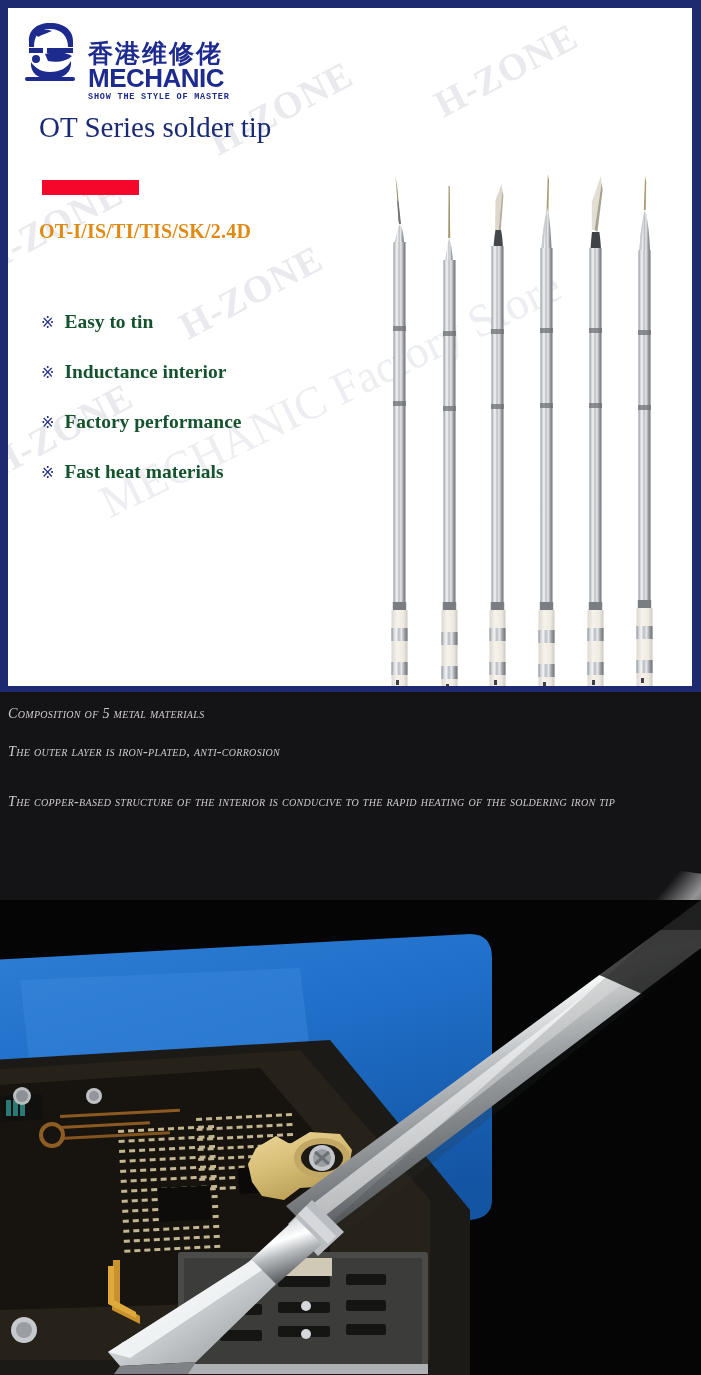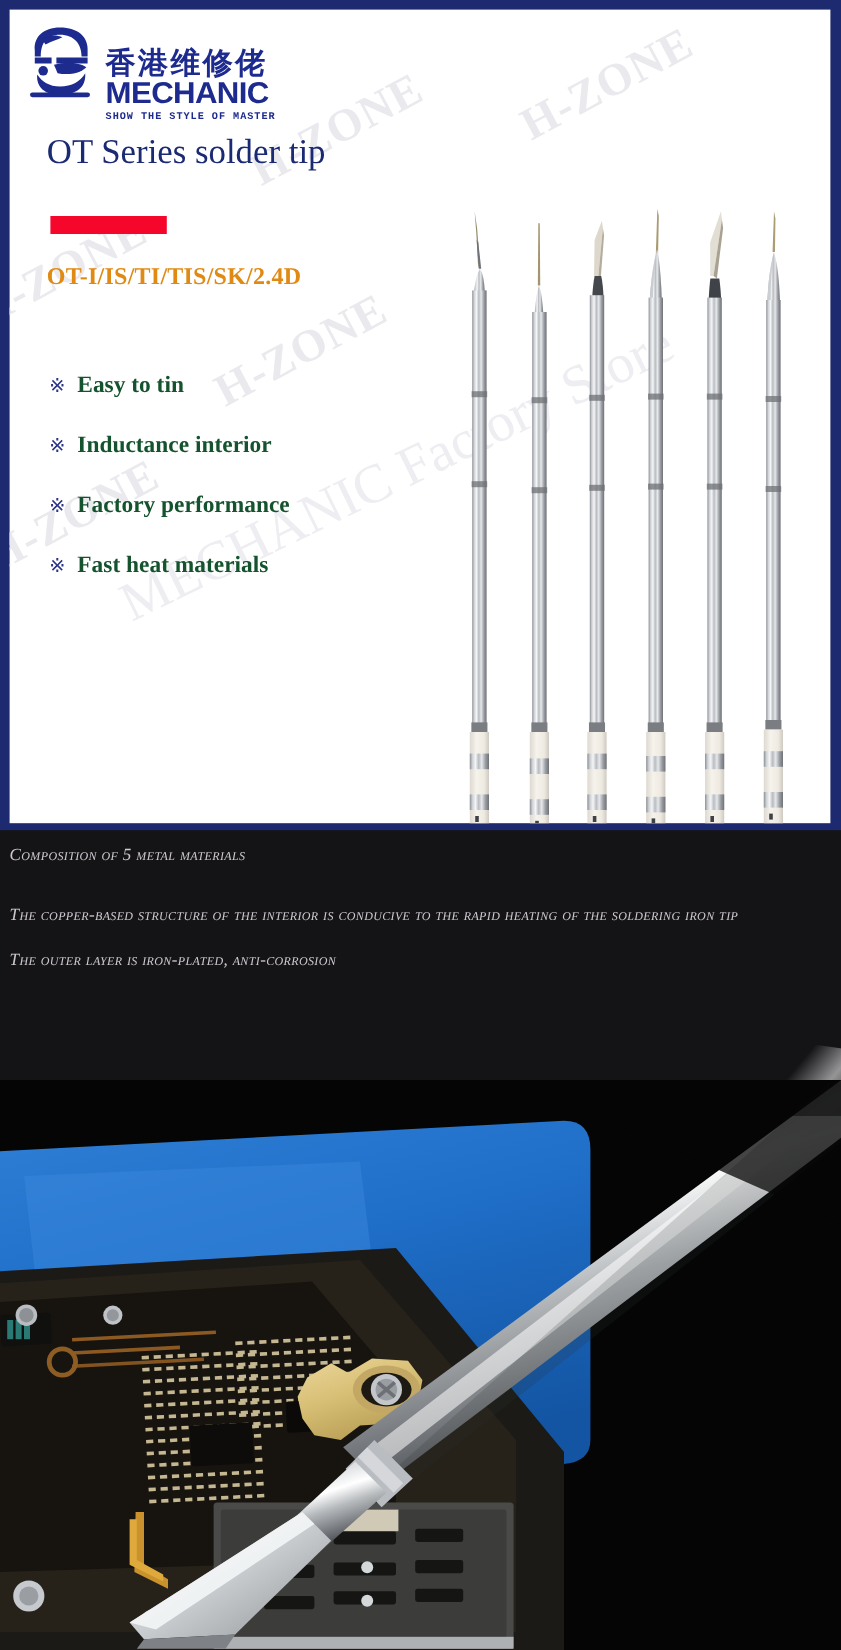--- a/index.html
+++ b/index.html
@@ -344,22 +344,22 @@
             <rect x="12" y="512" width="3" height="5" fill="#3f4146"></rect>
           </svg>
         </div>
 
       </div>
     </div>
   </div>
 
   <div class="specs">
     <div class="spec-line">Composition of 5 metal materials</div>
+    <div class="spec-line">The outer layer is iron-plated, anti-corrosion</div>
     <div class="spec-line wrap" style="line-height:2.7;margin-bottom:10px;">The copper-based structure of the interior is conducive to the rapid heating of the soldering iron tip</div>
-    <div class="spec-line">The outer layer is iron-plated, anti-corrosion</div>
     <div class="spec-shine"></div>
   </div>
 
   <div class="photo">
     <svg viewBox="0 0 701 475">
       <defs>
         <linearGradient id="steel" x1="0" y1="0" x2="0.35" y2="1">
           <stop offset="0" stop-color="#5e6164"></stop>
             <stop offset="0.2" stop-color="#d6d9dc"></stop>
           <stop offset="0.42" stop-color="#ffffff"></stop>

